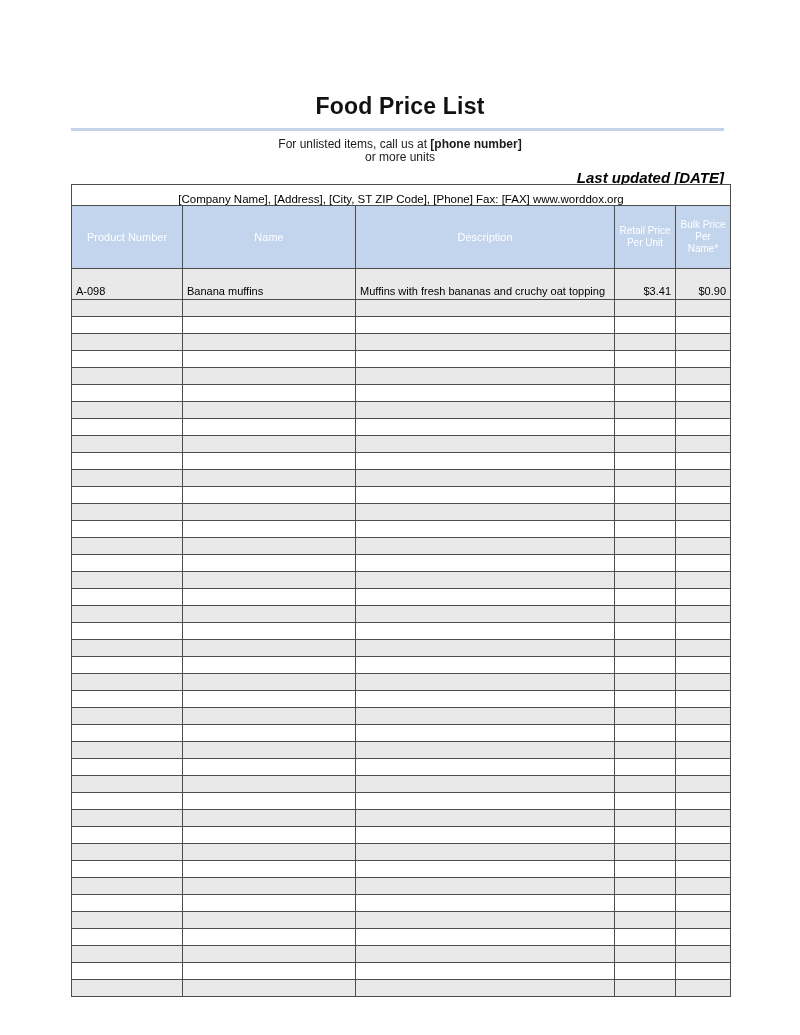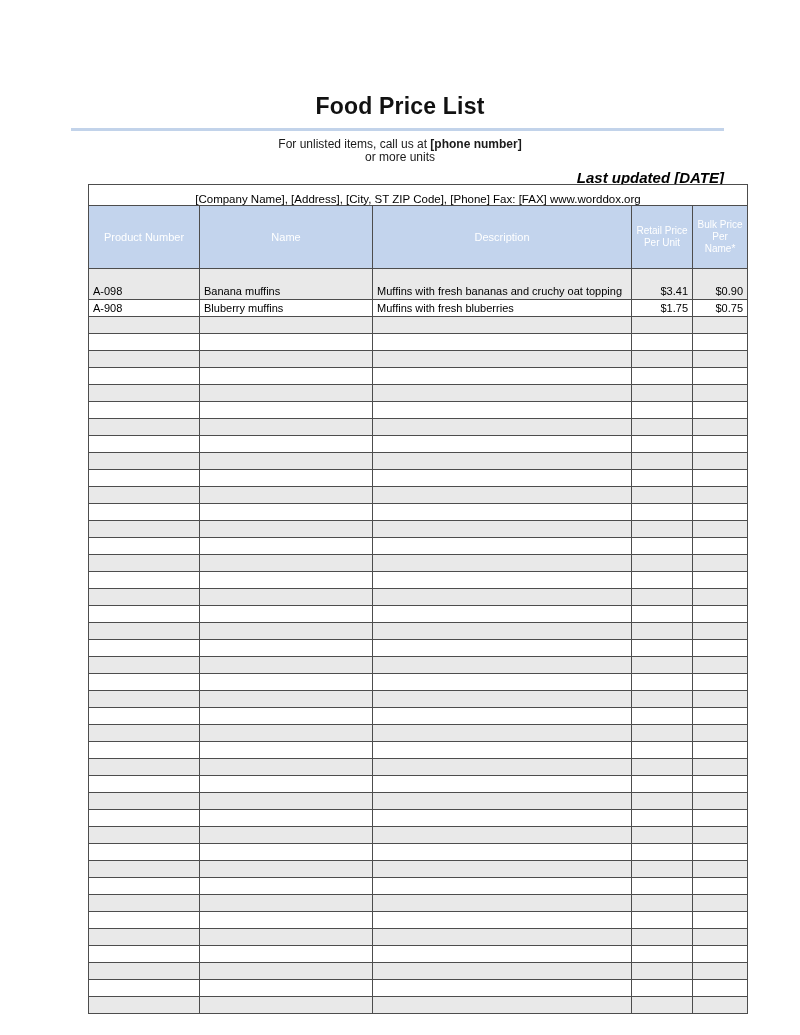--- a/index.html
+++ b/index.html
@@ -72,21 +72,20 @@
     color: #000000;
     white-space: nowrap;
   }
 
   
   .table-wrap {
     position: absolute;
     left: 71px;
     top: 184px;
     width: 653px;
-    margin-left: 17px;
   }
   table.price {
     border-collapse: collapse;
     table-layout: fixed;
     width: 653px;
     font-size: 10.5px;
   }
   table.price td, table.price th {
     border: 1px solid #4d4d4d;
     padding: 0;
@@ -185,27 +184,20 @@
           <th class="small">Retail Price Per Unit</th>
           <th class="small">Bulk Price Per Name*</th>
         </tr>
         <tr class="data shade tall">
           <td>A-098</td>
           <td>Banana muffins</td>
           <td class="desc-multi">Muffins with fresh bananas and cruchy oat topping</td>
           <td class="num">$3.41</td>
           <td class="num">$0.90</td>
         </tr>
-        <tr class="data plain">
-          <td>A-908</td>
-          <td>Bluberry muffins</td>
-          <td>Muffins with fresh bluberries</td>
-          <td class="num">$1.75</td>
-          <td class="num">$0.75</td>
-        </tr>
       <tr class="data shade">
             <td>&nbsp;</td>
             <td>&nbsp;</td>
             <td>&nbsp;</td>
             <td class="num">&nbsp;</td>
             <td class="num">&nbsp;</td>
           </tr>
           <tr class="data plain">
             <td>&nbsp;</td>
             <td>&nbsp;</td>

